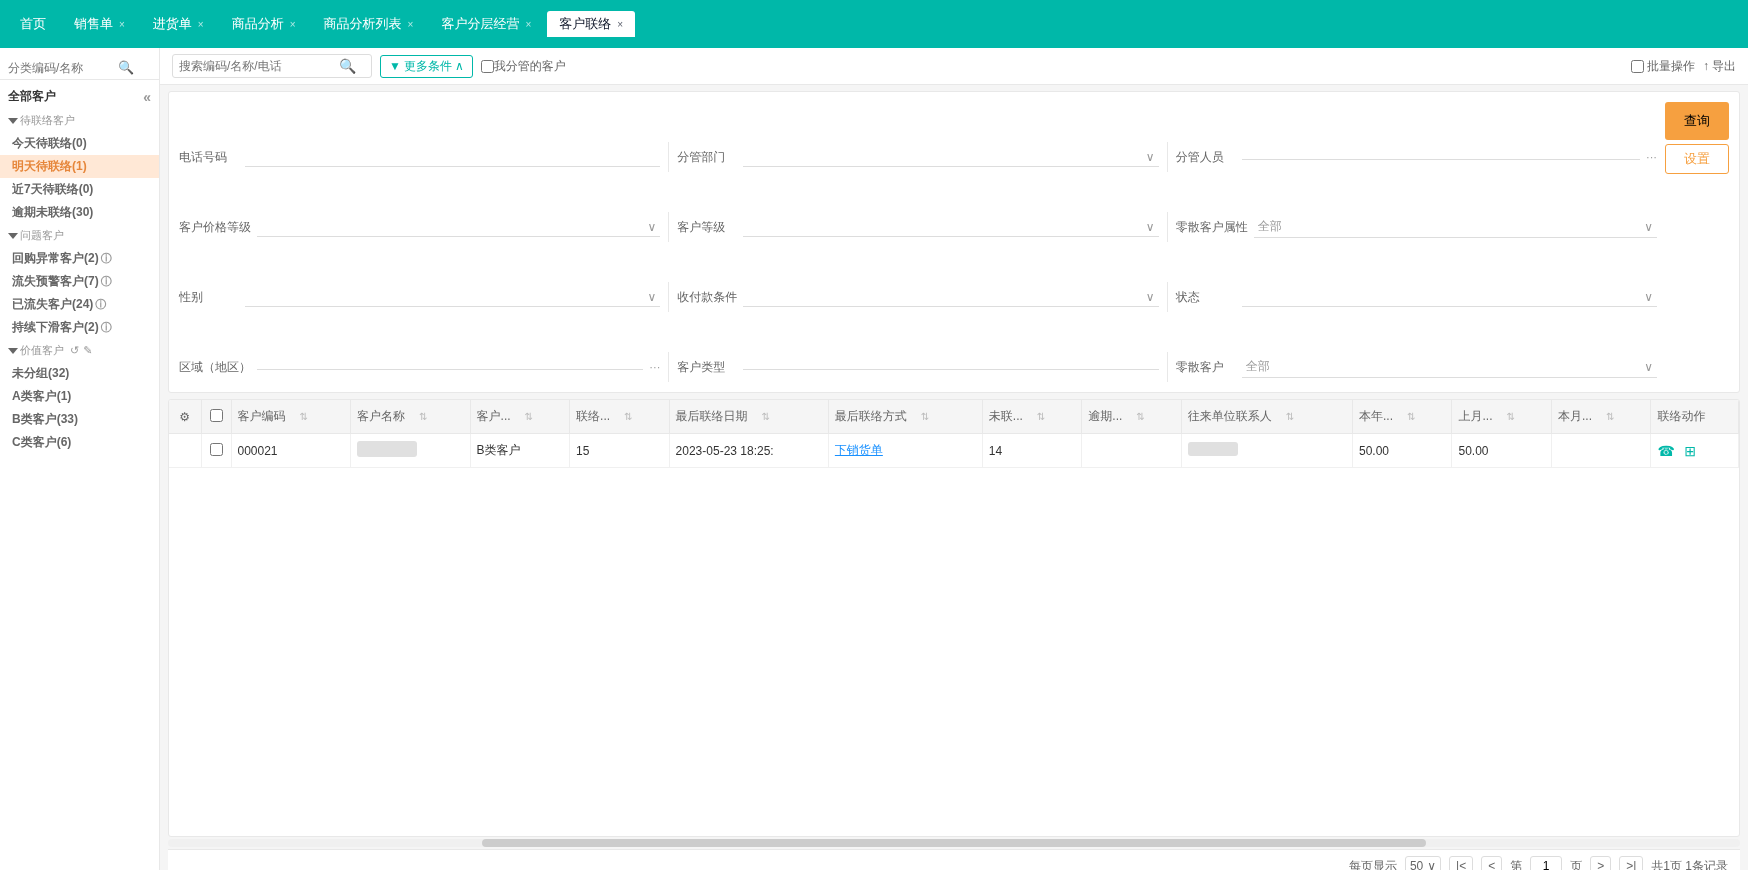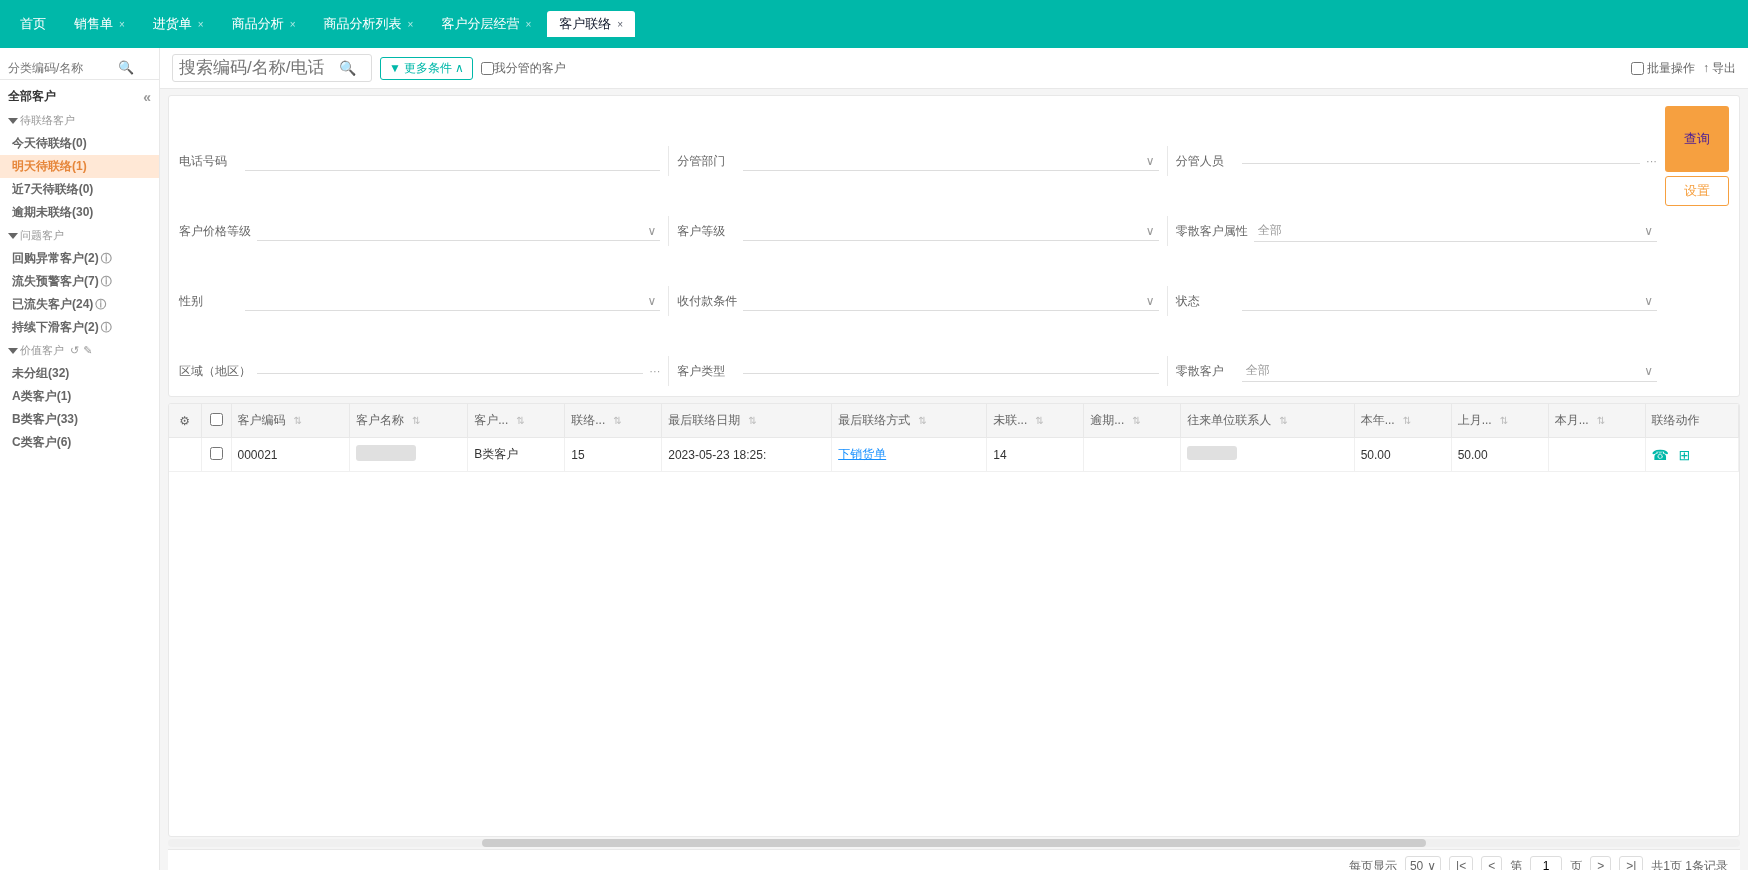--- a/index.html
+++ b/index.html
@@ -211,23 +211,23 @@
       justify-content: space-between;
       border-bottom: 1px solid #ddd;
       padding: 2px 4px;
       cursor: pointer;
       font-size: 12px;
       color: #999;
     }
     .filter-divider { width: 1px; background: #e8e8e8; height: 30px; }
     .query-btn {
       background: #f6a040;
-      color: #4c1d95;
+      color: #000000;
       border: none;
-      padding: 24px 18px;
+      padding: 10px 18px;
       border-radius: 3px;
       cursor: pointer;
       font-size: 13px;
       white-space: nowrap;
     }
     .settings-btn {
       background: #fff;
       color: #f6a040;
       border: 1px solid #f6a040;
       padding: 5px 18px;
@@ -273,21 +273,21 @@
     td {
       padding: 7px 6px;
       border-bottom: 1px solid #f0f0f0;
       border-right: 1px solid #f0f0f0;
       white-space: nowrap;
       color: #333;
     }
     .col-check { width: 30px; text-align: center; }
     .col-settings { width: 32px; text-align: center; }
     .link-text { color: #1890ff; cursor: pointer; text-decoration: underline; }
-    .th-with-sort { display: flex; align-items: center; gap: 8px; }
+    .th-with-sort { display: flex; align-items: center; gap: 14px; }
     .sort-icon { color: #bbb; font-size: 10px; }
 
     
     .table-footer {
       background: #fff;
       border-top: 1px solid #e8e8e8;
       padding: 6px 12px;
       display: flex;
       align-items: center;
       justify-content: flex-end;
@@ -443,21 +443,21 @@
     </div>
     <div class="sidebar-category">
       <span>C类客户(6)</span>
     </div>
   </div>
 
   <div class="content">
 
     <div class="search-bar">
       <div class="search-input-wrap">
-        <input type="text" style="border: none; outline: none; font-size: 17px; width: 160px; color: rgb(153, 153, 153);" placeholder="搜索编码/名称/电话">
+        <input type="text" style="border: none; outline: none; font-size: 12px; width: 160px; color: rgb(153, 153, 153);" placeholder="搜索编码/名称/电话">
         <span class="search-icon-btn">🔍</span>
       </div>
       <div class="more-conditions">
         <span>▼</span>
         <span>更多条件</span>
         <span>∧</span>
       </div>
       <div class="my-customers">
         <input type="checkbox" style="">
         <span>我分管的客户</span>

